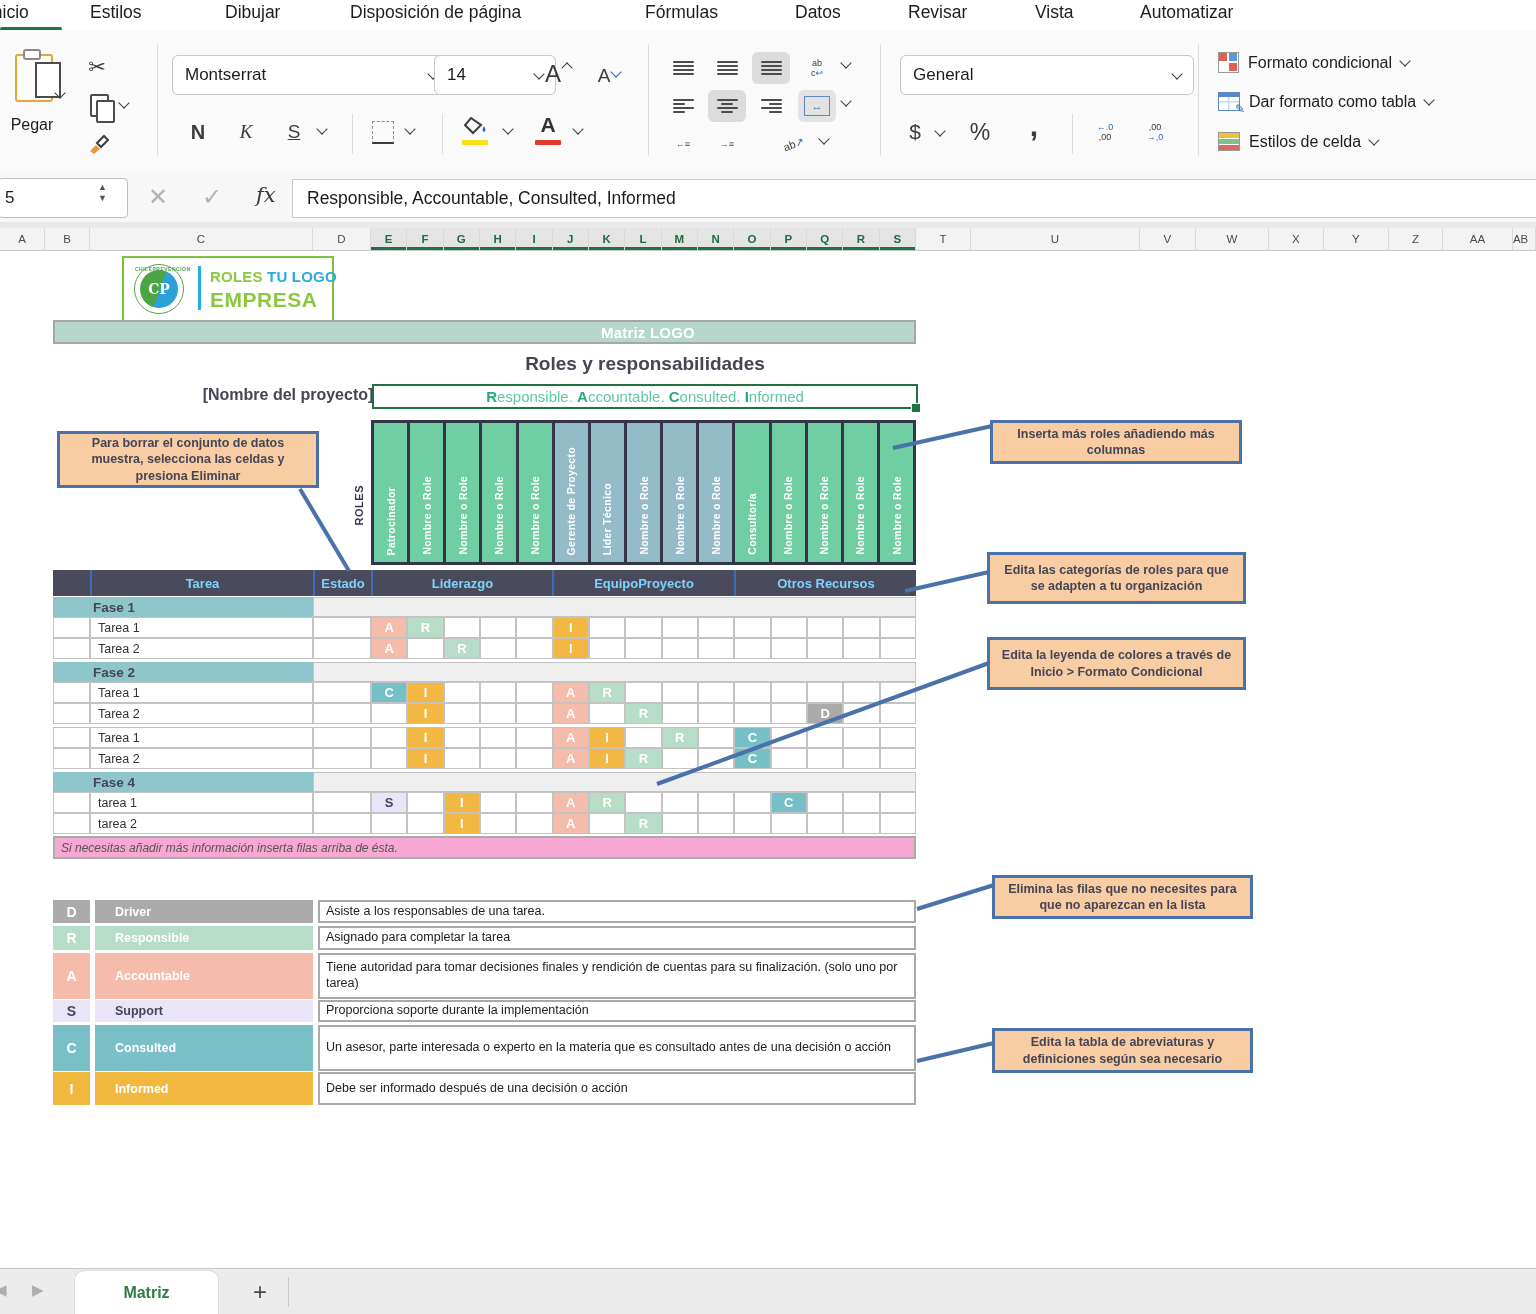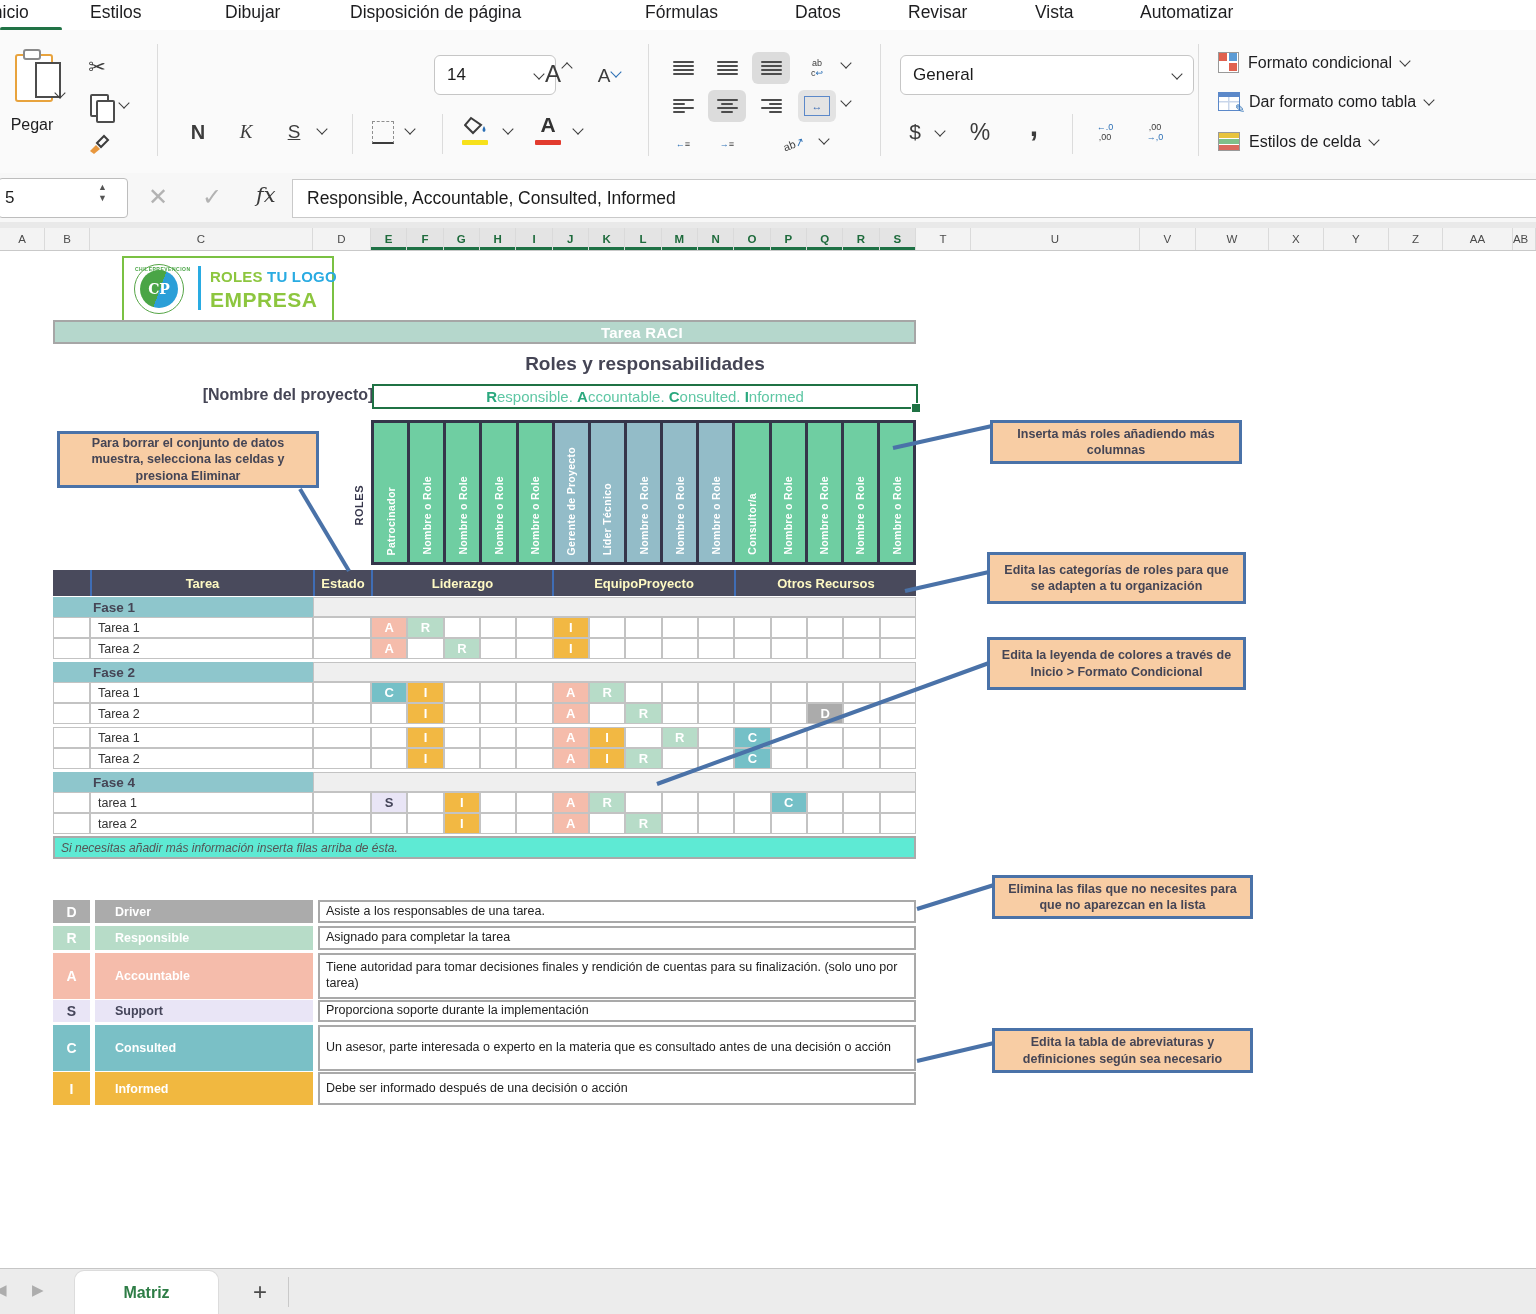--- a/index.html
+++ b/index.html
@@ -89,36 +89,36 @@
   .roles-axis{position:absolute;left:350px;top:455px;width:18px;height:100px;display:flex;align-items:center;justify-content:center;}
   .roles-axis span{writing-mode:vertical-rl;transform:rotate(180deg);font-size:11px;font-weight:bold;color:#35354a;letter-spacing:.5px;}
   .roles-grid{position:absolute;left:371px;top:420px;width:545px;height:145px;background:#35354a;display:flex;gap:3px;padding:3px;box-sizing:border-box;}
   .rcol{flex:1;position:relative;}
   .rcol.green{background:#6fcea2;} .rcol.blue{background:#93bcc8;}
   .vtext{position:absolute;left:50%;bottom:7px;transform:translateX(-50%) rotate(180deg);writing-mode:vertical-rl;
          font-size:10.5px;font-weight:bold;color:#fff;letter-spacing:.3px;white-space:nowrap;}
 
   .matrix{position:absolute;left:53px;top:570px;width:863px;}
   .ghead{display:flex;height:26px;background:#494a5c;}
-  .ghead .gcell{display:flex;align-items:center;justify-content:center;color:#fef9c3;font-weight:bold;font-size:13px;box-sizing:border-box;}
+  .ghead .gcell{display:flex;align-items:center;justify-content:center;color:#7dd3fc;font-weight:bold;font-size:13px;box-sizing:border-box;}
   .ghead .gcell + .gcell{border-left:2px solid #3f6db5;}
   .phase{margin-top:3px;} .phase.first{margin-top:1px;}
   .band{display:flex;height:20px;}
   .band-teal{width:260px;background:#8ec6cc;display:flex;align-items:center;}
   .band-teal span{padding-left:40px;font-size:13.5px;font-weight:bold;color:#454555;}
   .band-gray{flex:1;background:#efefef;outline:1px solid #c3c3c3;outline-offset:-1px;}
   .trow{display:flex;height:21px;}
   .cellb{outline:1px solid #c3c3c3;outline-offset:-1px;background:#fff;box-sizing:border-box;}
   .tb{width:37px;} .tname{width:223px;display:flex;align-items:center;padding-left:8px;font-size:12.5px;color:#333;box-sizing:border-box;}
   .testado{width:58px;}
   .troles{display:flex;width:545px;}
   .tcell{flex:1;display:flex;align-items:center;justify-content:center;font-size:13px;font-weight:bold;color:#fff;}
   .mk-A{background:#f5bcab;} .mk-R{background:#b7dcc8;} .mk-C{background:#75c0c7;}
   .mk-I{background:#f2b843;} .mk-D{background:#ababab;} .mk-S{background:#e9e5f6;color:#45455a;}
-  .noterow{margin-top:2px;height:23px;border:2px solid #aaa;background:#5eead4;display:flex;align-items:center;
+  .noterow{margin-top:2px;height:23px;border:2px solid #aaa;background:#f9a8d4;display:flex;align-items:center;
            padding-left:6px;font-size:12px;font-style:italic;color:#555;box-sizing:border-box;}
 
   .legend{position:absolute;left:53px;top:900px;width:863px;}
   .lrow{display:flex;}
   .lbadge{width:37px;display:flex;align-items:center;justify-content:center;font-size:14px;font-weight:bold;color:#fff;flex:none;}
   .llabel{width:218px;margin-left:5px;display:flex;align-items:center;padding-left:20px;font-size:12.5px;font-weight:bold;color:#fff;box-sizing:border-box;flex:none;}
   .ldesc{flex:1;margin-left:5px;border:2px solid #a9a9a9;background:#fff;display:flex;flex-direction:column;justify-content:center;
          padding:1px 6px;font-size:12.5px;color:#222;box-sizing:border-box;line-height:1.25;}
   .darktxt{color:#45455a !important;}
 
@@ -171,20 +171,24 @@
       </div>
     <span class="chev abs" style="left:120px;top:72px;"></span>
     <div class="rbtn" style="left:80px;top:98px;width:38px;height:32px;">
       <svg width="24" height="22">
         <path d="M3 18 L9 12 L13 16 L7 21 Z" fill="#e8973d"></path>
         <path d="M10 10 L17 3 L21 7 L14 14 Z" fill="none" stroke="#3c3c3c" stroke-width="2"></path>
       </svg>
     </div>
     <div class="rsep" style="left:157px;"></div>
 
+    <div class="combo" style="left:172px;top:25px;width:252px;height:38px;">
+      <span>Montserrat</span>
+        <span class="chev"></span>
+    </div>
     <div class="combo" style="left:434px;top:25px;width:96px;height:38px;">
       <span>14</span>
         <span class="chev"></span>
     </div>
     <div class="rbtn" style="left:540px;top:26px;width:36px;height:36px;font-size:24px;">
       <span>A</span>
         <span class="chev" style="transform:rotate(-135deg);margin-left:2px;margin-top:-12px;"></span>
     </div>
     <div class="rbtn" style="left:592px;top:30px;width:34px;height:32px;font-size:19px;">
       <span>A</span>
@@ -376,21 +380,21 @@
         <span class="disc">
             <span>CP</span>
           </span>
       </div>
       <div class="logo-div"></div>
       <div class="logo-l1"><span class="green-t">ROLES</span><span class="blue-t"> TU LOGO</span></div>
       <div class="logo-l2">EMPRESA</div>
     </div>
 
     <div class="banner">
-        <span>Tarea RACI</span>
+        <span>Matriz LOGO</span>
       </div>
     <div class="heading">Roles y responsabilidades</div>
     <div class="project">[Nombre del proyecto]</div>
 
     <div class="racibox" id="racibox">
         <b>R</b>
         <span style="white-space: pre;">esponsible. </span>
         <b>A</b>
         <span style="white-space: pre;">ccountable. </span>
         <b>C</b>

